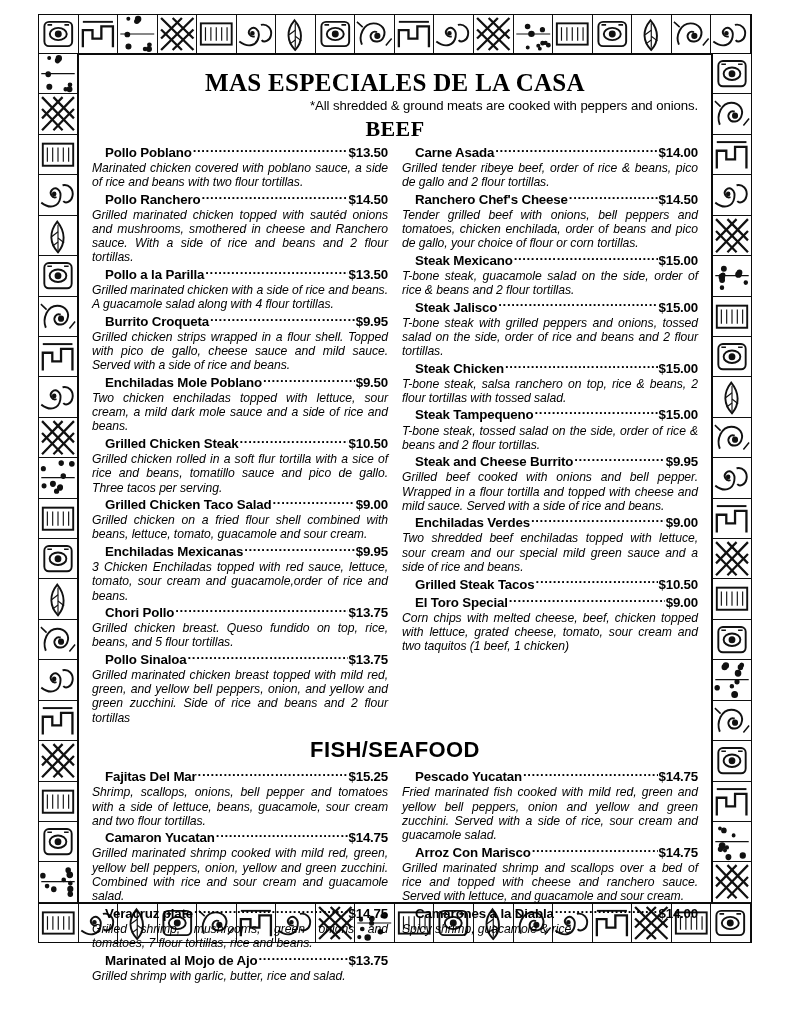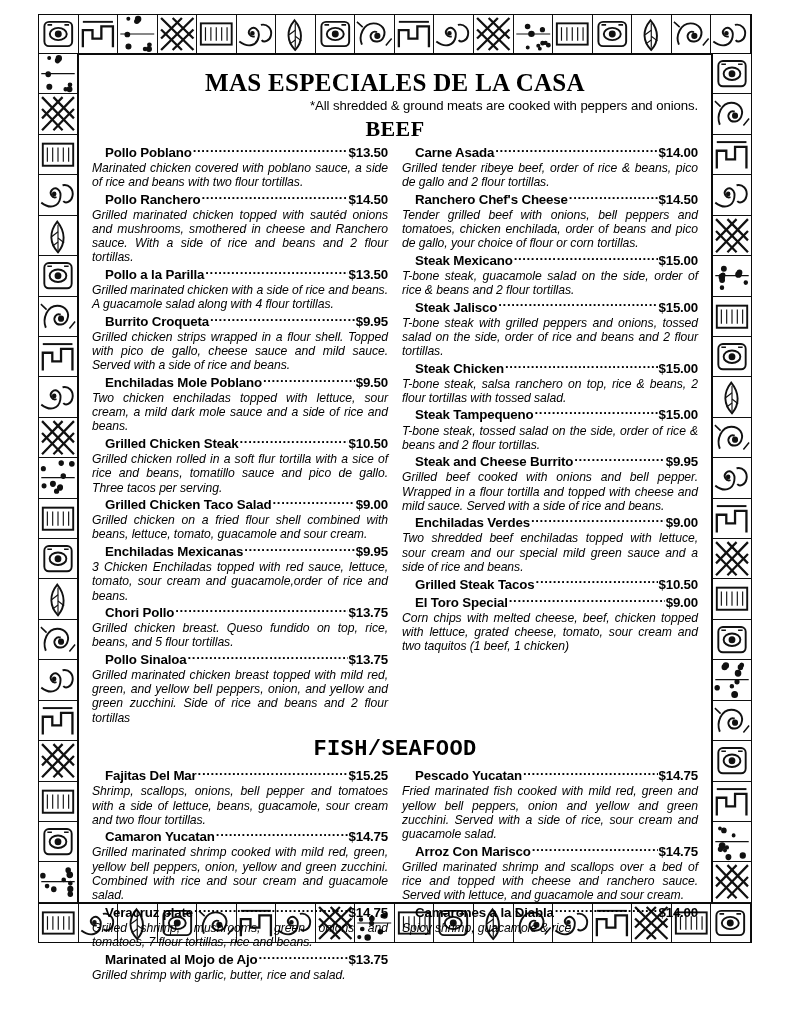--- a/index.html
+++ b/index.html
@@ -120,21 +120,21 @@
   }
 
   .cols {
     display: flex;
     gap: 14px;
     margin-top: 2px;
   }
   .col { flex: 1 1 50%; }
 
   .seafood-head {
-    font-family: Liberation Mono, monospace;
+    font-family: Liberation Sans, sans-serif;
     font-size: 22px;
     font-weight: 700;
     text-align: center;
     margin: 11px 0 5px 0;
     letter-spacing: .4px;
   }
 
   
   .item { margin-bottom: 1px; }
   .item-line {

